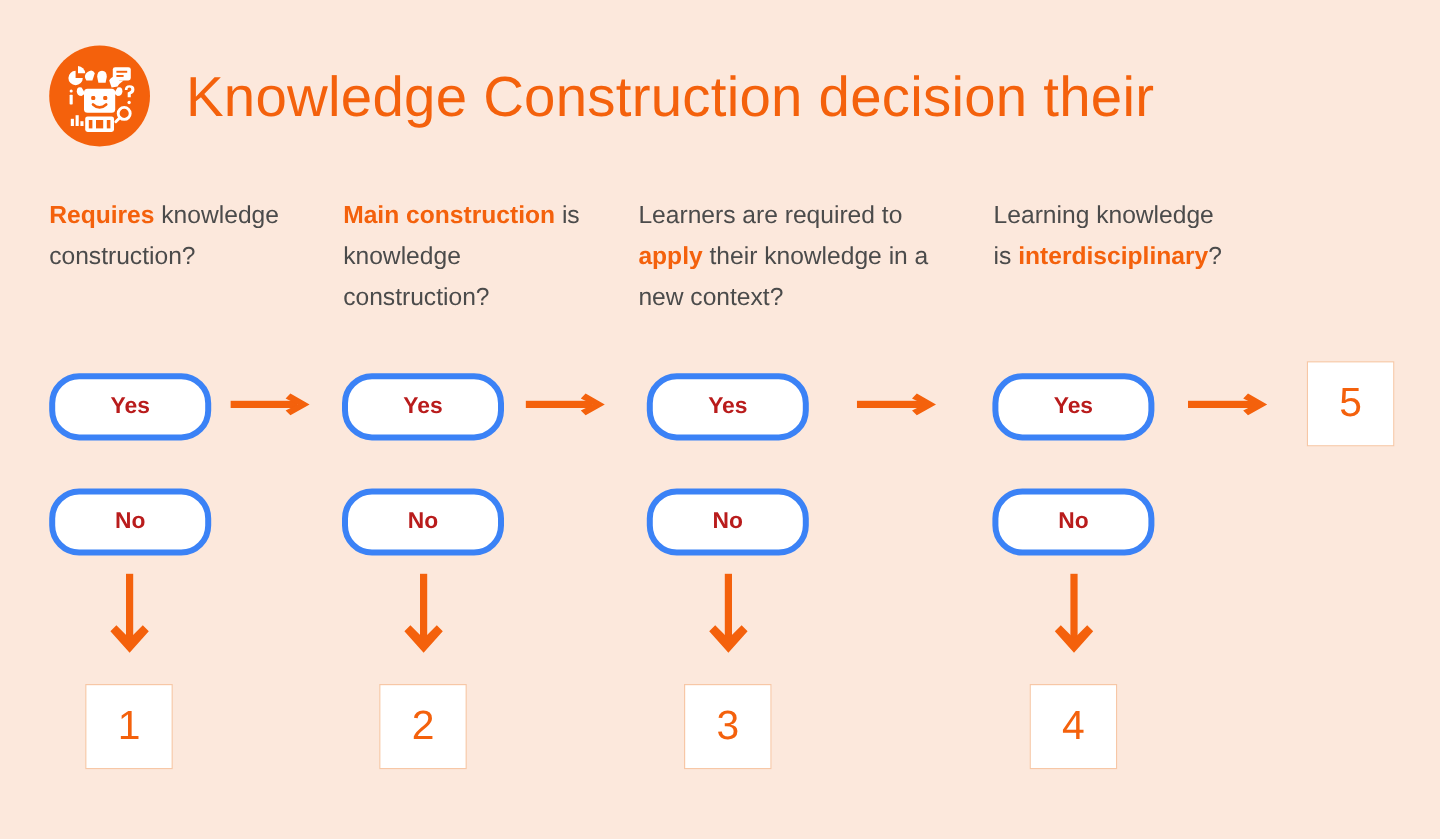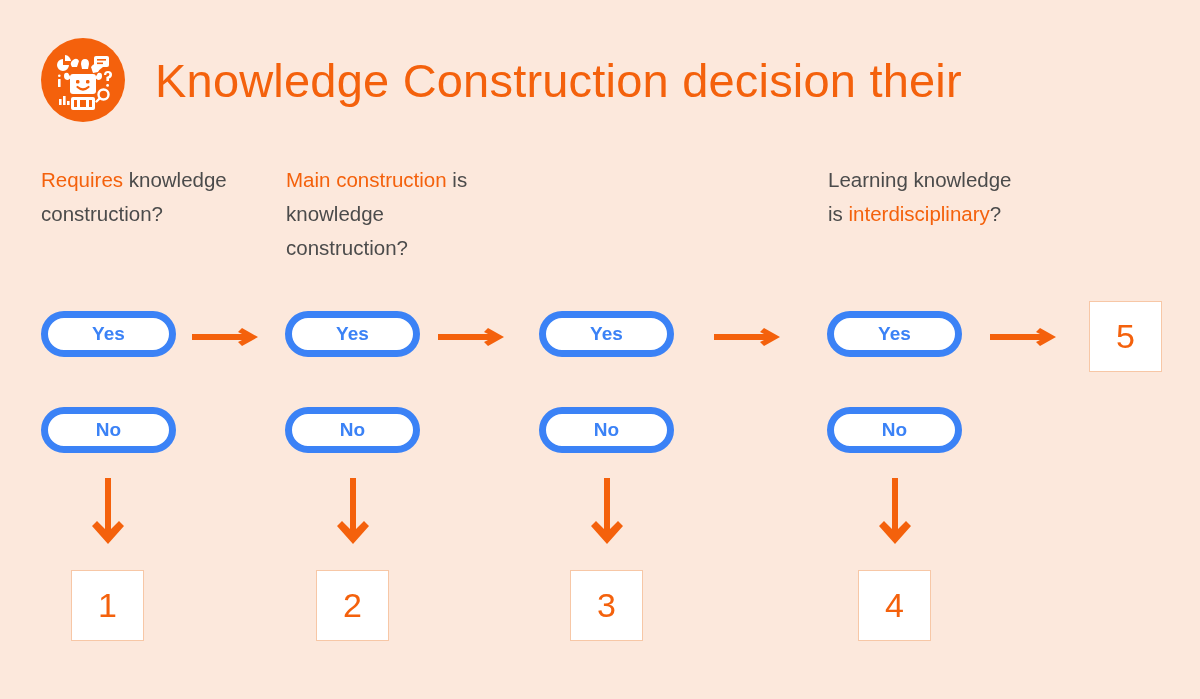--- a/index.html
+++ b/index.html
@@ -63,32 +63,32 @@
   .col-head {
     position: absolute;
     top: 163px;
     font-size: 20.5px;
     line-height: 34px;
     color: #4b4b4b;
     font-weight: 400;
   }
   .col-head .hl {
     color: #f4610c;
-    font-weight: 400;
+    font-weight: 700;
   }
 
   
   .pill {
     position: absolute;
     width: 135px;
-    height: 46px;
+    height: 56px;
     background: #ffffff;
-    border: 7px solid #3b82f6;
+    border: 5px solid #3b82f6;
     border-radius: 25px;
-    color: #3b82f6;
+    color: #b91c1c;
     font-size: 19px;
     font-weight: 600;
     display: flex;
     align-items: center;
     justify-content: center;
     box-sizing: border-box;
   }
   .pill.yes { top: 311px; }
   .pill.no  { top: 407px; }
 
@@ -201,20 +201,23 @@
   <div class="columns">
 
     <div class="col-head" style="left:41px; width:215px;">
       <span class="hl">Requires</span><span> knowledge construction?</span>
     </div>
 
     <div class="col-head" style="left:286px; width:225px;">
       <span class="hl">Main construction</span><span> is knowledge construction?</span>
     </div>
 
+    <div class="col-head" style="left:532px; width:268px;">
+      <span>Learners are required to </span><span class="hl">apply</span><span> their knowledge in a new context?</span>
+    </div>
 
     <div class="col-head" style="left:828px; width:200px;">
       <span>Learning knowledge is </span><span class="hl">interdisciplinary</span><span>?</span>
     </div>
 
     <div class="pill yes" style="left:41px;">Yes</div>
     <div class="pill yes" style="left:285px;">Yes</div>
     <div class="pill yes" style="left:539px;">Yes</div>
     <div class="pill yes" style="left:827px;">Yes</div>
 

